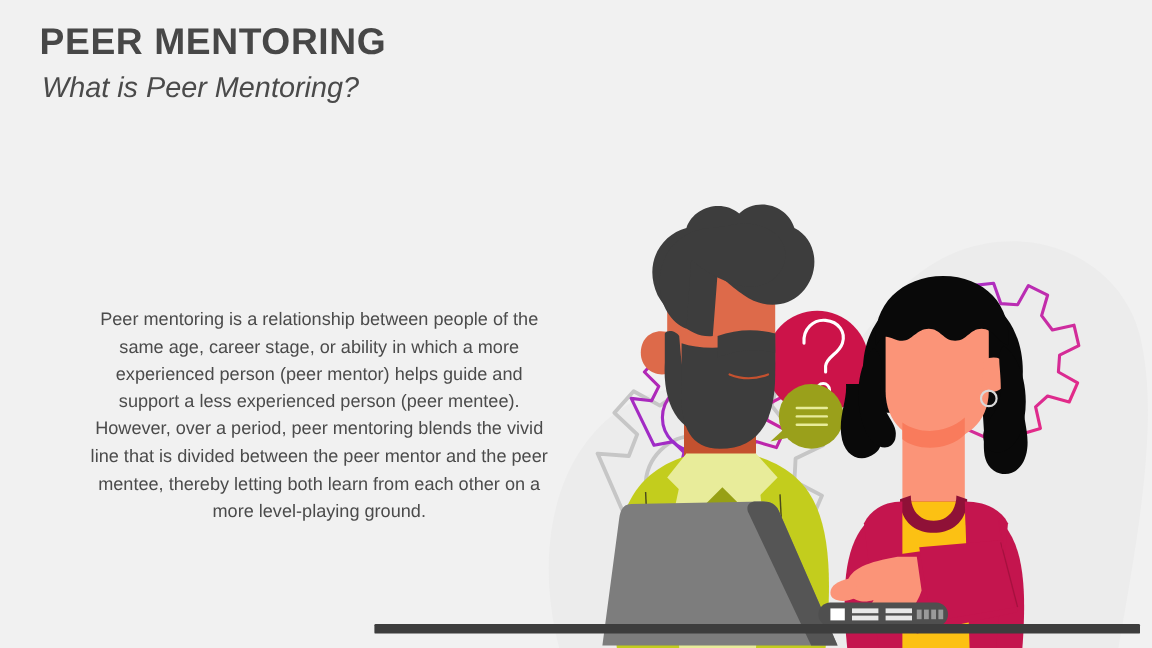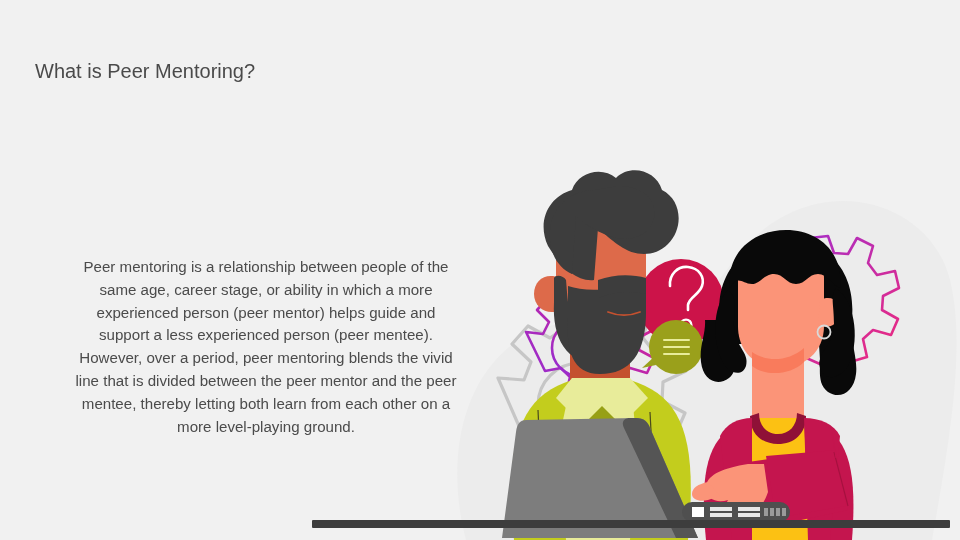--- a/index.html
+++ b/index.html
@@ -16,23 +16,24 @@
 
   
   #title {
     position:absolute; left:33px; top:17px;
     font-size:31px; font-weight:bold; letter-spacing:0.5px;
     color:#474747;
     white-space:nowrap;
   }
   #subtitle {
     position:absolute; left:35px; top:60px;
-    font-size:20px; font-weight:normal;
+    font-size:24px; font-weight:normal;
     color:#4a4a4a;
     white-space:nowrap;
+    font-style:italic;
   }
   #body-copy {
     position:absolute; left:75px; top:224px;
     width:382px;
     font-size:15.1px;
     line-height:22.8px;
     text-align:center;
     color:#4b4b4b;
     margin-top:32px;
   }
@@ -50,20 +51,21 @@
     width:638px; height:8px;
     background:#3d3d3d;
     border-radius:1px;
   }
 </style>
 </head>
 <body>
 
 <div id="slide" style="background: rgb(241, 241, 241);">
 
+  <h1 id="title" style="color: rgb(71, 71, 71);">PEER MENTORING</h1>
   <h2 id="subtitle" style="color: rgb(74, 74, 74);">What is Peer Mentoring?</h2>
   <p id="body-copy" style="color: rgb(75, 75, 75);">Peer mentoring is a relationship between people of the same age, career stage, or ability in which a more experienced person (peer mentor) helps guide and support a less experienced person (peer mentee). However, over a period, peer mentoring blends the vivid line that is divided between the peer mentor and the peer mentee, thereby letting both learn from each other on a more level-playing ground.</p>
 
   <div id="art">
     <svg viewBox="0 0 530 420" xmlns="http://www.w3.org/2000/svg">
       <defs>
         <linearGradient id="gearGrad1" x1="0" y1="1" x2="1" y2="0">
           <stop offset="0%" stop-color="#8f2ed6"></stop>
           <stop offset="100%" stop-color="#e0218a"></stop>
         </linearGradient>

